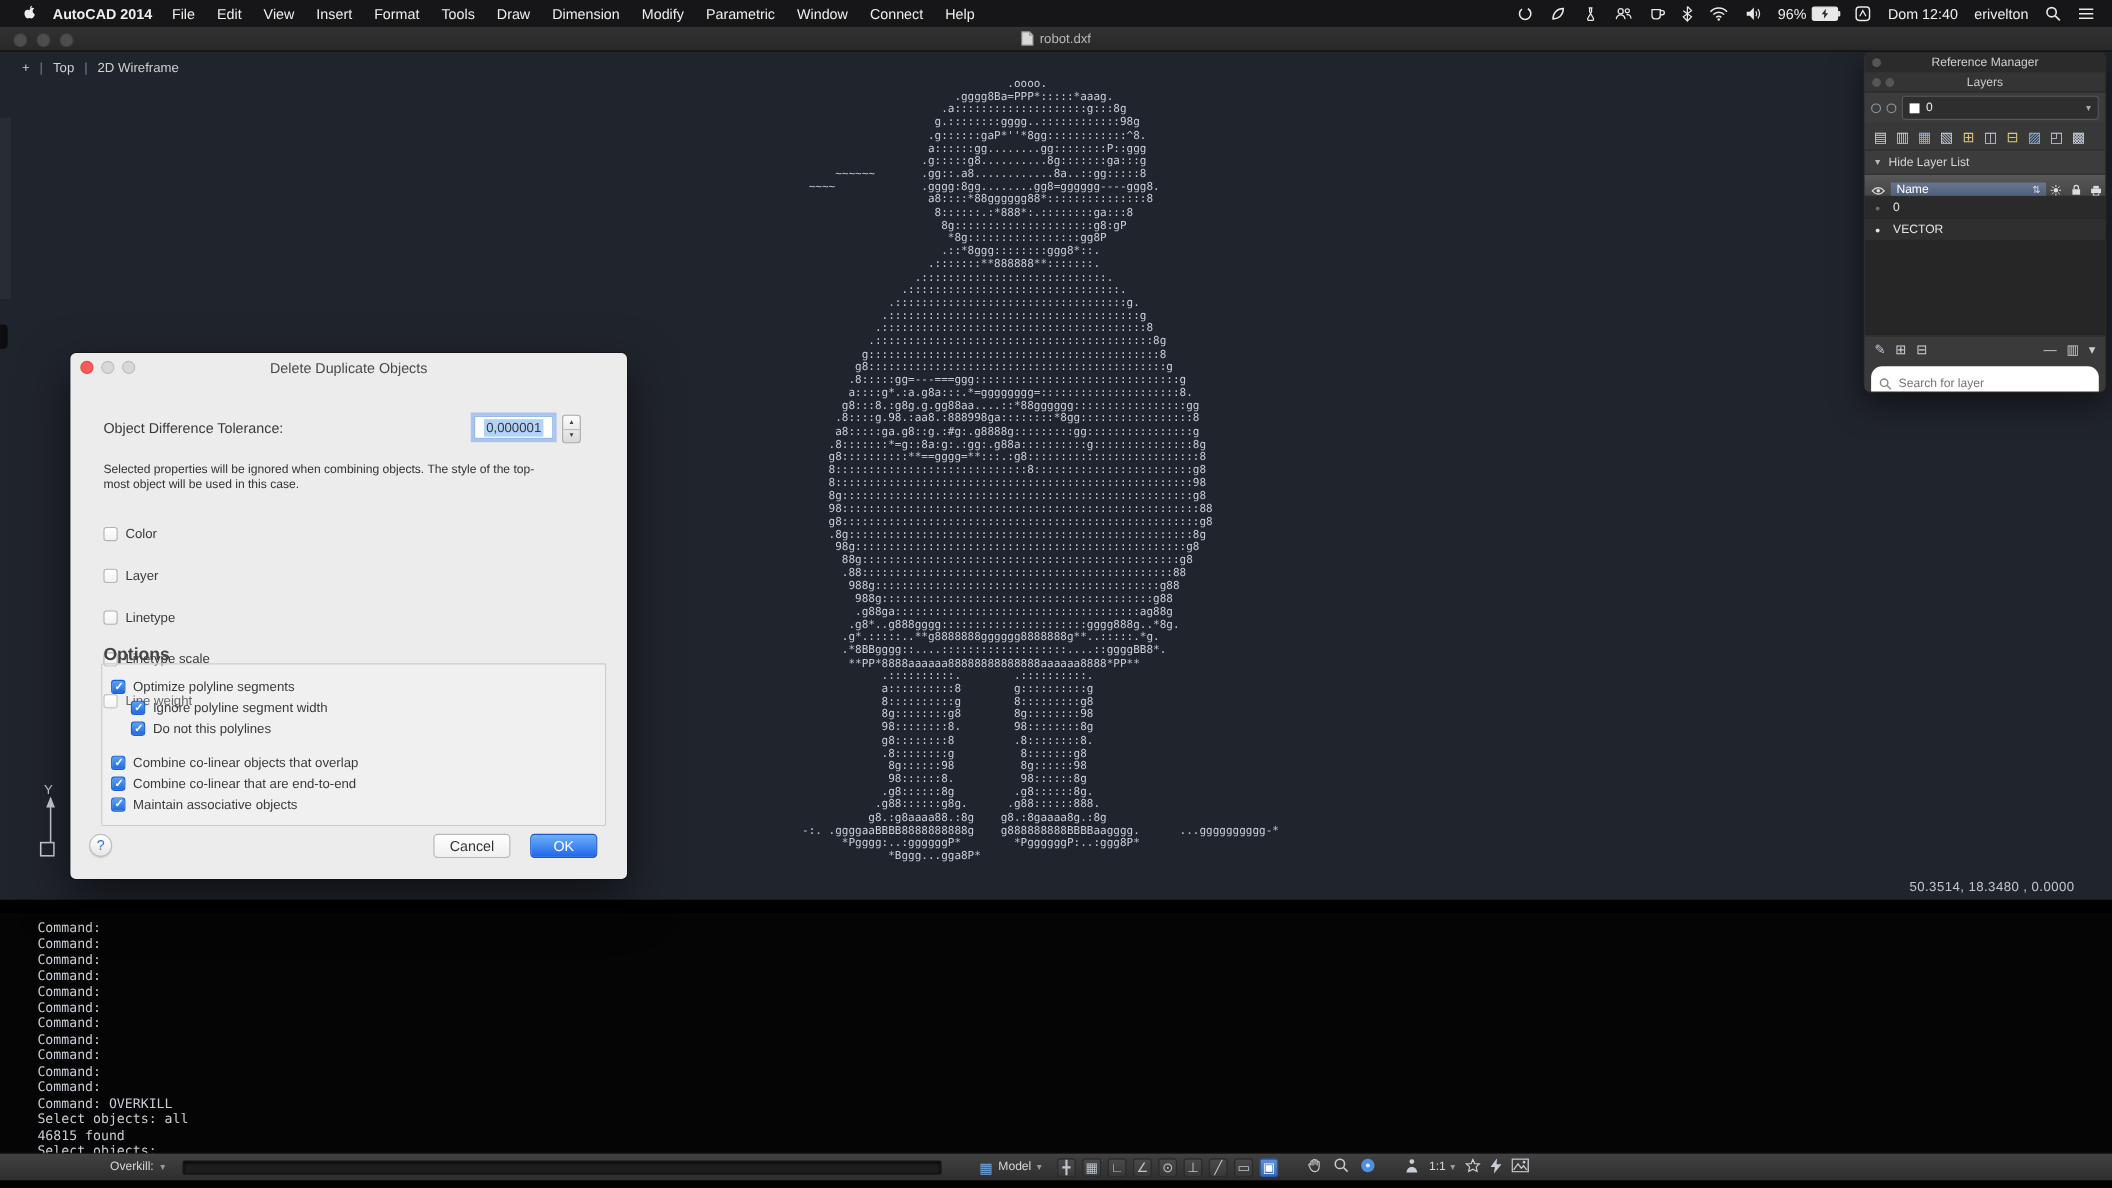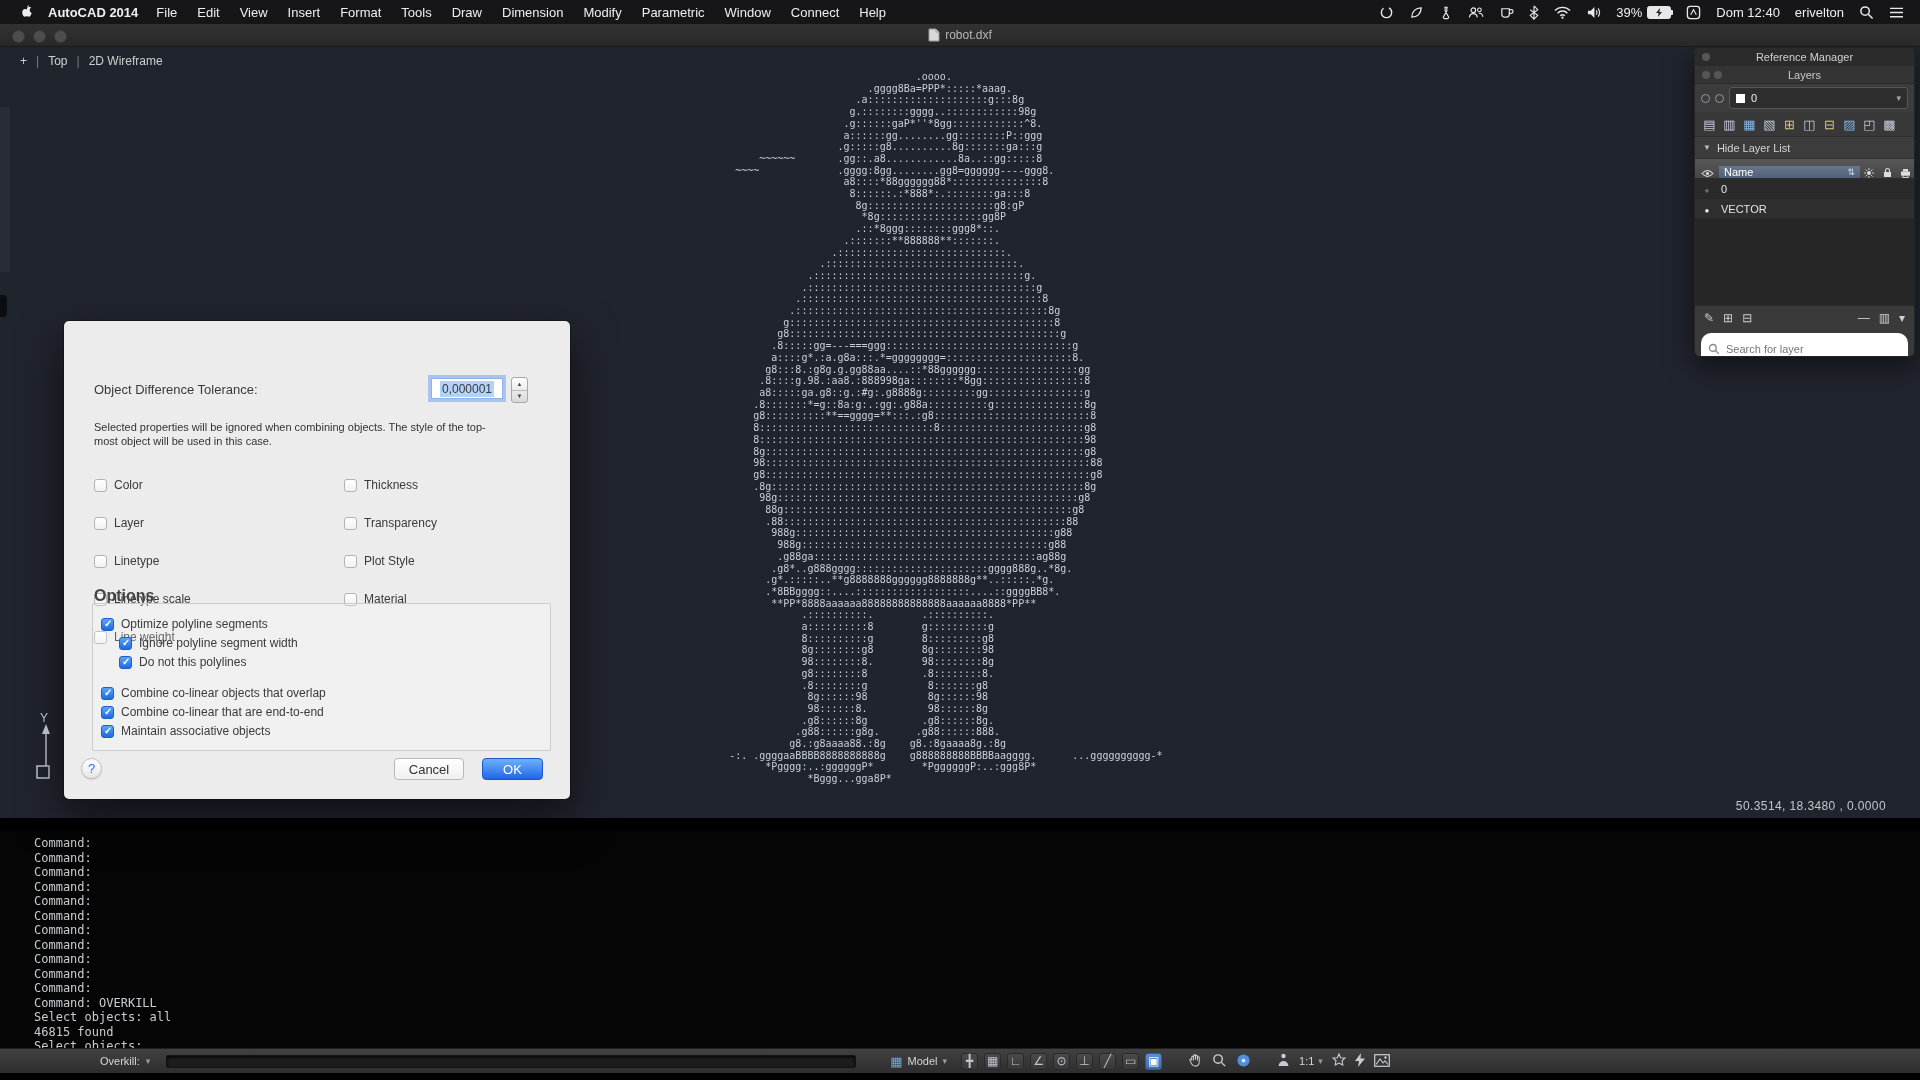--- a/index.html
+++ b/index.html
@@ -212,21 +212,21 @@
           <circle cx="9" cy="12" r="1.2" fill="#e8e8e8"></circle>
         </svg>
       </span>
     <span class="mi">
         <svg width="15" height="13" viewBox="0 0 16 14">
           <path d="M2 5h3l4-4v12L5 9H2z" fill="#e8e8e8"></path>
           <path d="M11 4.5a5 5 0 0 1 0 5M13 2.5a8 8 0 0 1 0 9" fill="none" stroke="#e8e8e8" stroke-width="1.2"></path>
         </svg>
       </span>
     <span class="battery">
-      <span>39%</span>
+      <span>96%</span>
       <span class="batt-shape">
           <svg width="8" height="9" viewBox="0 0 8 9">
             <polygon points="5,0 1,5 3.5,5 3,9 7,4 4.5,4" fill="#2a2a2a"></polygon>
           </svg>
         </span>
     </span>
     <span class="mi">
         <svg width="15" height="15" viewBox="0 0 16 16">
           <rect x="1.5" y="1.5" width="13" height="13" rx="3" fill="none" stroke="#e8e8e8" stroke-width="1.4"></rect>
           <path d="M5 10.5 8 5l3 5.5" fill="none" stroke="#e8e8e8" stroke-width="1.2"></path>
@@ -339,20 +339,28 @@
     <text x="18" y="12" fill="#cfd3da" font-size="12" font-family="Liberation Sans">Y</text>
     <line x1="24" y1="16" x2="24" y2="56" stroke="#cfd3da" stroke-width="1.4"></line>
     <path d="M24 14 20 24h8z" fill="#cfd3da"></path>
     <rect x="15" y="56" width="12" height="12" fill="none" stroke="#cfd3da" stroke-width="1.4"></rect>
   </svg>
 
   <div class="coords">50.3514, 18.3480 , 0.0000</div>
 </div>
 
 <div class="dialog">
+  <div class="dlg-titlebar">
+    <div class="dlg-traffic">
+      <span class="dot red"></span>
+      <span class="dot gray"></span>
+      <span class="dot gray"></span>
+    </div>
+    <span>Delete Duplicate Objects</span>
+  </div>
 
   <span class="tol-label">Object Difference Tolerance:</span>
   <div class="tol-field">
     <span class="tol-sel">0,000001</span>
   </div>
   <div class="stepper">
     <span class="step">▲</span>
     <span class="step">▼</span>
   </div>
 
@@ -380,42 +388,20 @@
         </label>
 
         <label class="checkrow">
           <span class="checkbox"></span>
           <span>Linetype scale</span>
         </label>
 
         <label class="checkrow">
           <span class="checkbox"></span>
           <span>Line weight</span>
-        </label>
-      </div>
-    <div class="prop-col">
-
-        <label class="checkrow">
-          <span class="checkbox"></span>
-          <span>Thickness</span>
-        </label>
-
-        <label class="checkrow">
-          <span class="checkbox"></span>
-          <span>Transparency</span>
-        </label>
-
-        <label class="checkrow">
-          <span class="checkbox"></span>
-          <span>Plot Style</span>
-        </label>
-
-        <label class="checkrow">
-          <span class="checkbox"></span>
-          <span>Material</span>
         </label>
       </div>
   </div>
 
   <span class="options-title">Options</span>
   <div class="options-box">
 
       <label class="opt-row on">
         <span class="checkbox"></span>
         <span>Optimize polyline segments</span>

